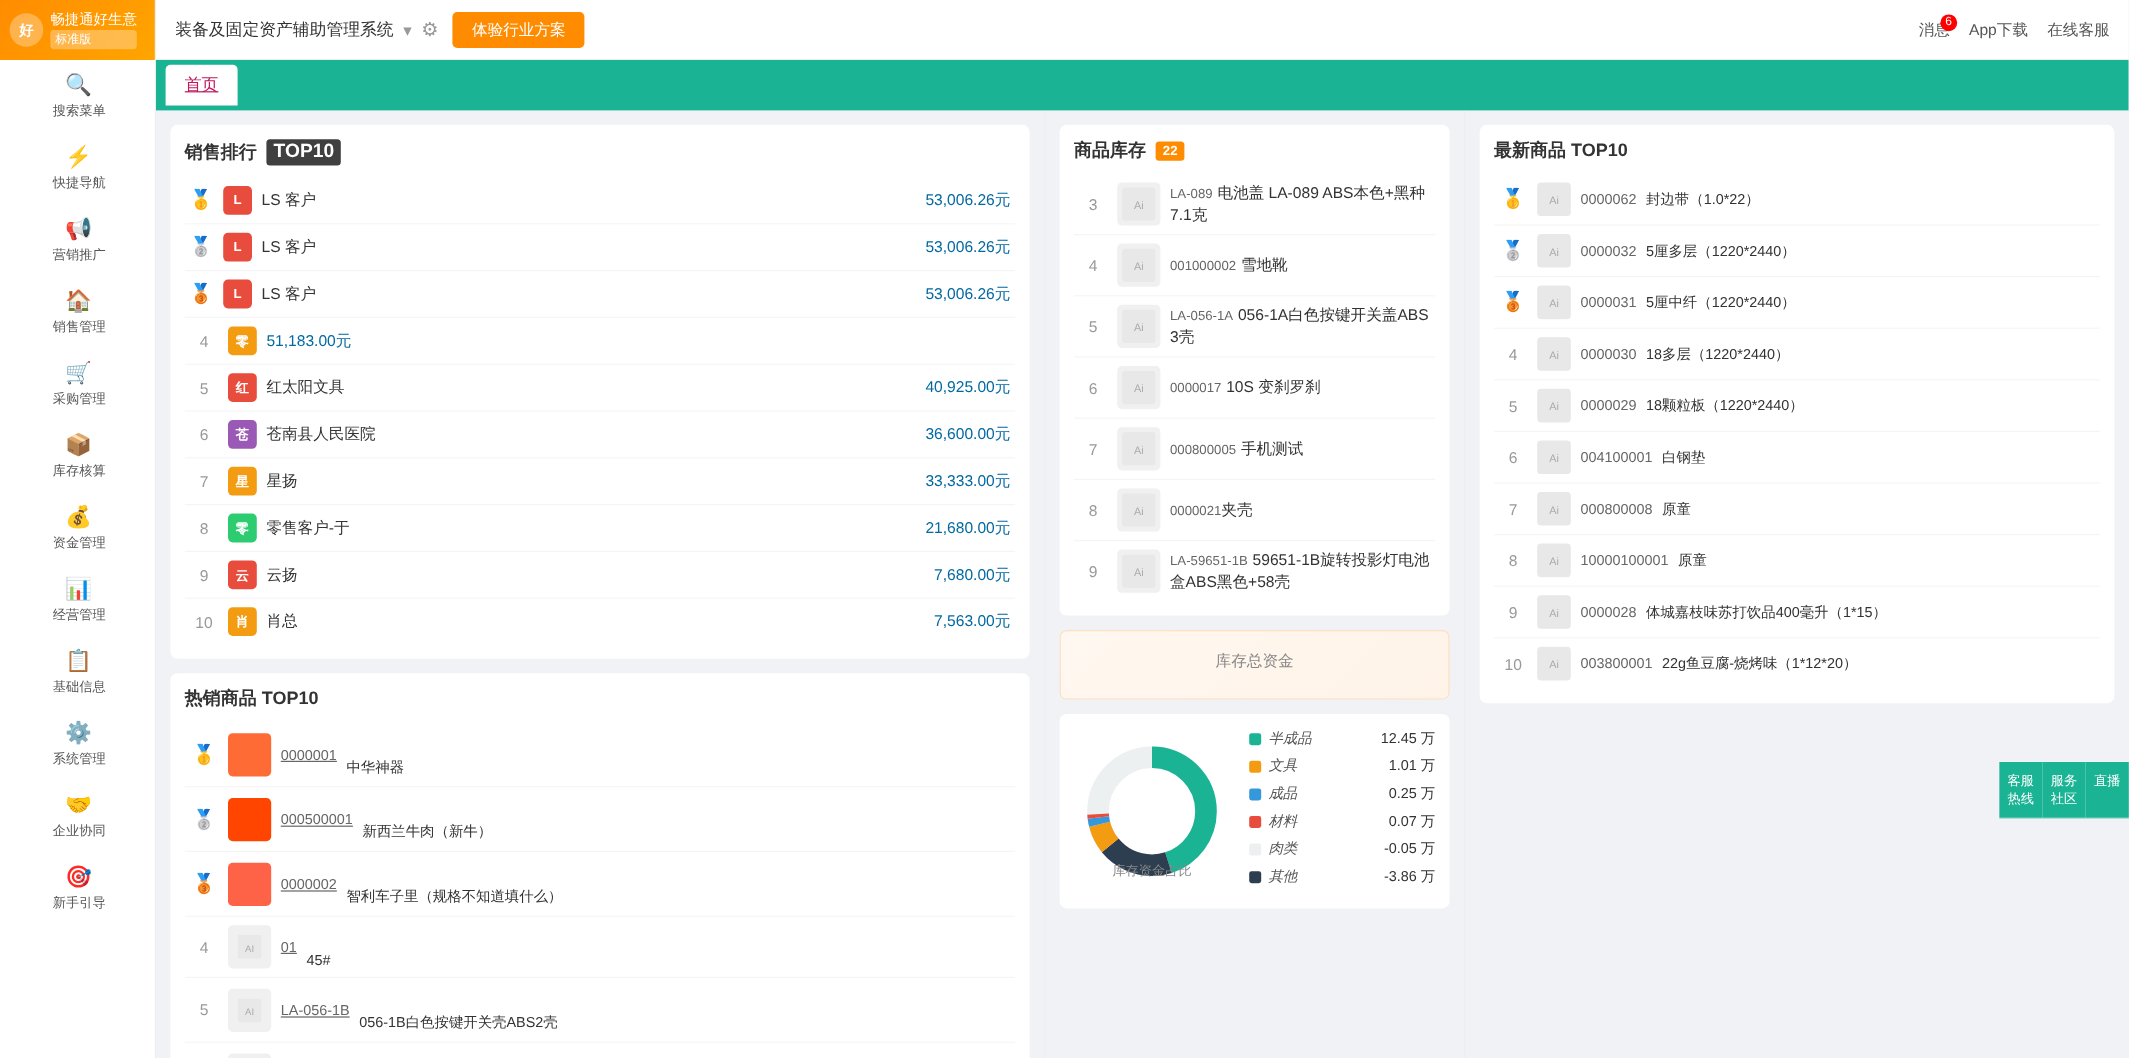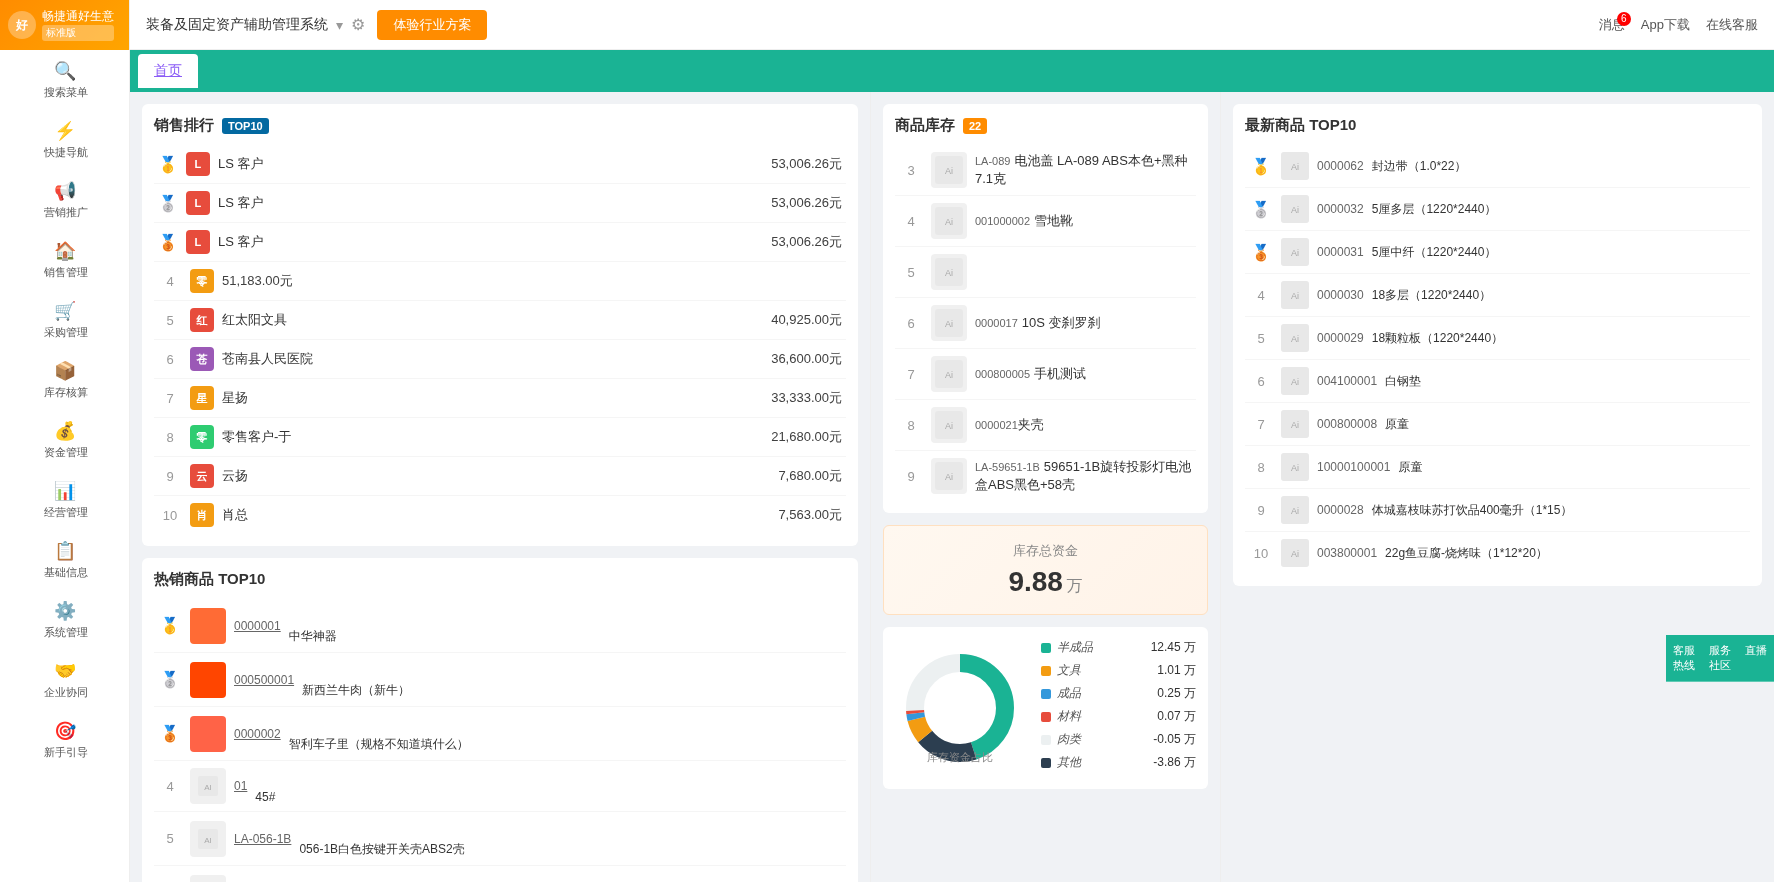--- a/index.html
+++ b/index.html
@@ -75,50 +75,50 @@
     
     .nav-tabs {
       background: #1ab394; height: 42px;
       display: flex; align-items: center; padding: 0 8px;
       flex-shrink: 0;
     }
     .nav-tab {
       padding: 8px 16px; color: #fff; cursor: pointer; font-size: 14px;
       border-radius: 4px 4px 0 0;
     }
-    .nav-tab.active { background: #fff; color: #8b5cf6; text-decoration: underline; }
+    .nav-tab.active { background: #fff; color: #be185d; text-decoration: underline; }
 
     
     .content-area {
       flex: 1; display: flex; overflow: hidden;
     }
 
     
     .left-panel {
       flex: 0 0 740px; overflow-y: auto; padding: 12px;
       display: flex; flex-direction: column; gap: 12px;
     }
 
     
     .section-card {
       background: #fff; border-radius: 6px; padding: 12px;
     }
     .section-title { font-size: 15px; font-weight: bold; color: #333; margin-bottom: 10px; display: flex; align-items: center; gap: 8px; }
-    .section-title .top-badge { background: #0369a1; color: #fff; font-size: 11px; padding: 2px 6px; border-radius: 3px; }
+    .section-title .top-badge { background: #404040; color: #fff; font-size: 16px; padding: 2px 6px; border-radius: 3px; }
 
     
     .ranking-table { width: 100%; }
     .ranking-row {
       display: flex; align-items: center; padding: 7px 4px;
       border-bottom: 1px solid #f5f5f5;
     }
     .ranking-row:last-child { border-bottom: none; }
     .rank-num { width: 24px; color: #999; font-size: 13px; text-align: center; flex-shrink: 0; }
     .rank-name { flex: 1; color: #333; }
-    .rank-amount { color: #404040; font-size: 13px; }
+    .rank-amount { color: #0369a1; font-size: 13px; }
 
     
     .hot-section { background: #fff; border-radius: 6px; padding: 12px; }
     .hot-row {
       display: flex; align-items: center; padding: 7px 4px; border-bottom: 1px solid #f5f5f5; gap: 8px;
     }
     .hot-row:last-child { border-bottom: none; }
     .hot-rank { width: 24px; color: #999; text-align: center; flex-shrink: 0; }
     .hot-img { width: 36px; height: 36px; background: #eee; border-radius: 4px; flex-shrink: 0; overflow: hidden; display: flex; align-items: center; justify-content: center; }
     .hot-code { color: #666; font-size: 12px; flex-shrink: 0; text-decoration: underline; }
@@ -438,20 +438,21 @@
     <span class="rank-name"><span style="color:#666;font-size:11px;margin-right:4px;">001000002</span>雪地靴</span>
   </div>
             <div class="ranking-row">
     <span class="rank-num">5</span>
     <div class="hot-placeholder" style="margin:0 8px;">
       <svg width="28" height="28" viewBox="0 0 28 28">
                   <rect width="28" height="28" rx="3" fill="#e8e8e8"></rect>
                   <text x="14" y="18" text-anchor="middle" font-size="9" fill="#aaa">Ai</text>
                 </svg>
     </div>
+    <span class="rank-name"><span style="color:#666;font-size:11px;margin-right:4px;">LA-056-1A</span>056-1A白色按键开关盖ABS 3壳</span>
   </div>
             <div class="ranking-row">
     <span class="rank-num">6</span>
     <div class="hot-placeholder" style="margin:0 8px;">
       <svg width="28" height="28" viewBox="0 0 28 28">
                   <rect width="28" height="28" rx="3" fill="#e8e8e8"></rect>
                   <text x="14" y="18" text-anchor="middle" font-size="9" fill="#aaa">Ai</text>
                 </svg>
     </div>
     <span class="rank-name"><span style="color:#666;font-size:11px;margin-right:4px;">0000017</span>10S 变刹罗刹</span>
@@ -484,24 +485,20 @@
                   <text x="14" y="18" text-anchor="middle" font-size="9" fill="#aaa">Ai</text>
                 </svg>
     </div>
     <span class="rank-name"><span style="color:#666;font-size:11px;margin-right:4px;">LA-59651-1B</span>59651-1B旋转投影灯电池盒ABS黑色+58壳</span>
   </div>
           </div>
       </div>
 
       <div class="stock-total-card">
         <div class="stock-total-label">库存总资金</div>
-        <div>
-          <span style="font-size:28px;font-weight:bold;color:#333;">9.88</span>
-          <span class="stock-total-unit">万</span>
-        </div>
       </div>
 
       <div class="chart-area">
         <div class="chart-inner">
           <div class="donut-container">
             <svg class="donut-svg" viewBox="0 0 130 130">
 
               <circle cx="65" cy="65" r="45" fill="none" stroke="#ecf0f1" stroke-width="18"></circle>
 
               <circle cx="65" cy="65" r="45" fill="none" stroke="#1ab394" stroke-width="18" stroke-dasharray="197.9 282.7" stroke-dashoffset="70.7" transform="rotate(-90 65 65)"></circle>

